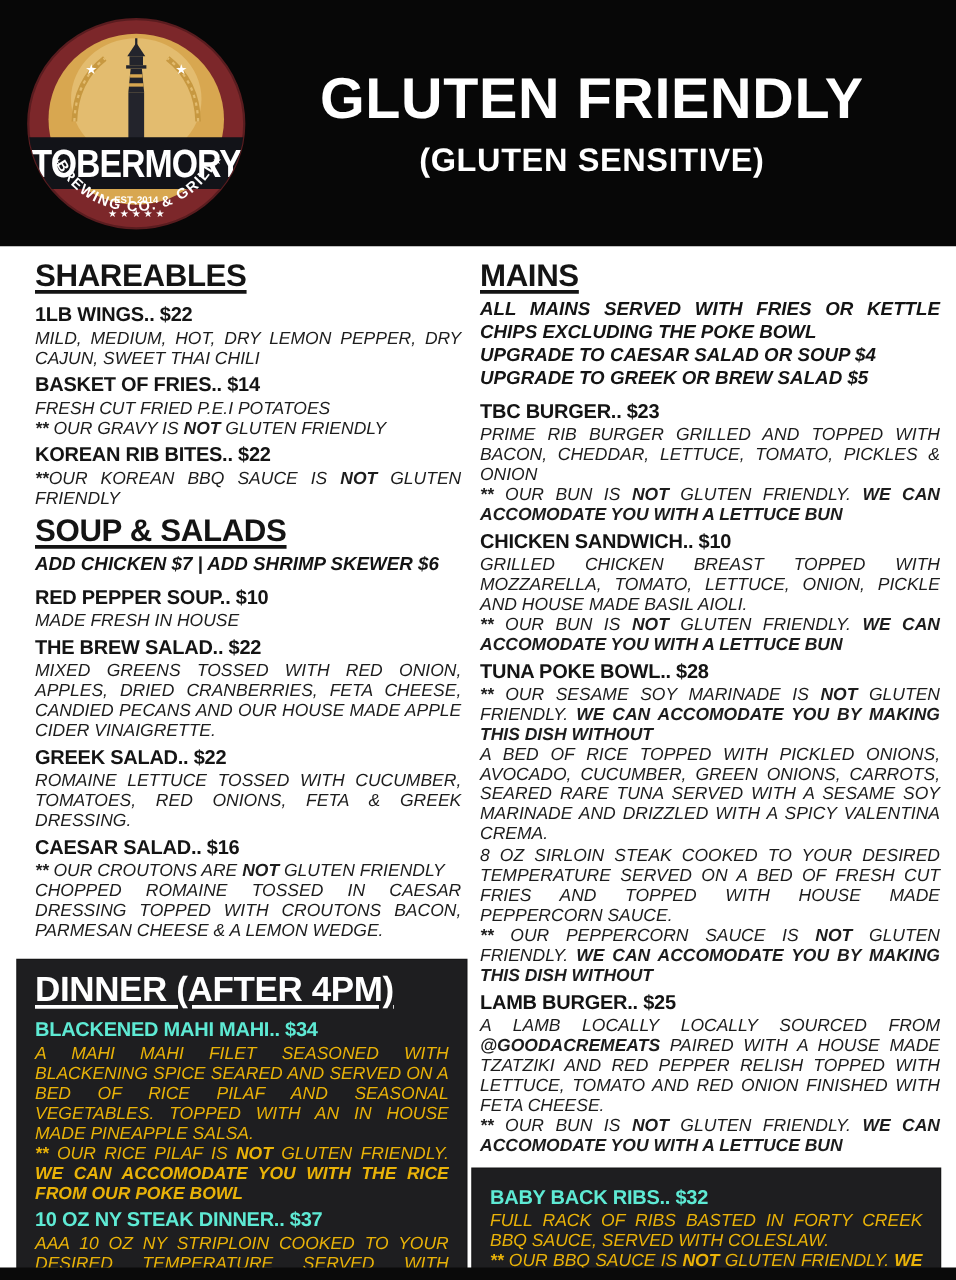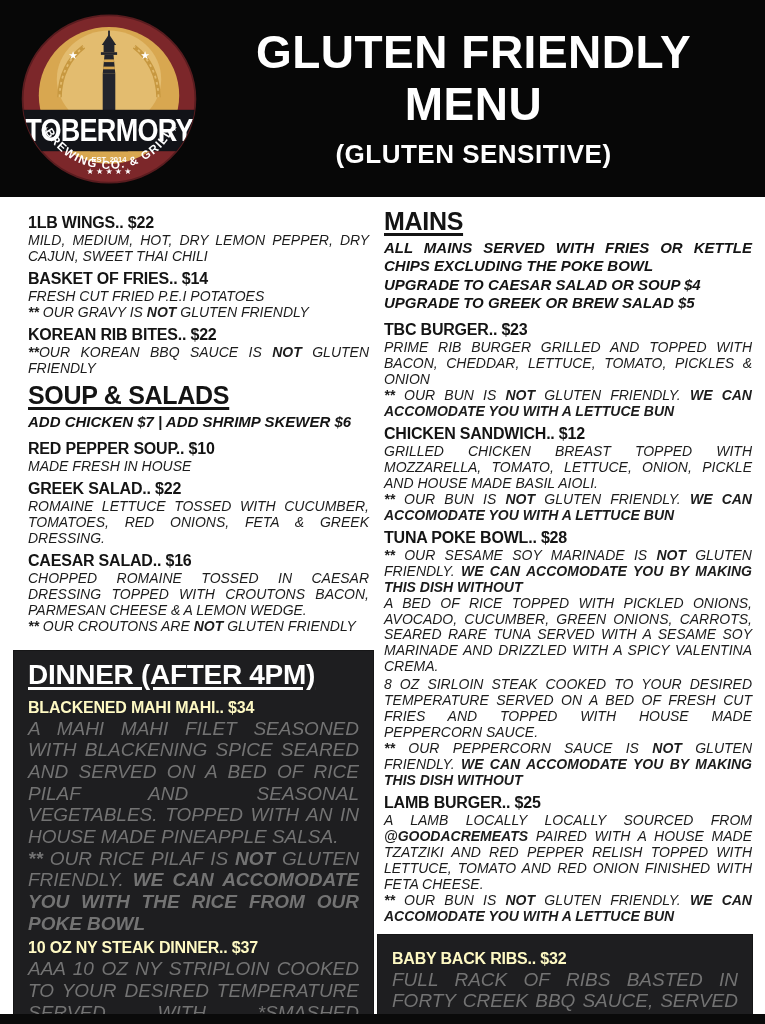--- a/index.html
+++ b/index.html
@@ -32,22 +32,22 @@
   .sec-intro{margin:0 0 9px 0;font-style:italic;}
   .intro-line{font-size:15px;font-weight:700;line-height:1.22;margin:0;text-align:justify;}
   .item{margin:0 0 2px 0;}
   .item-name{font-size:16px;font-weight:700;margin:5px 0 1px 0;letter-spacing:-0.2px;}
   .item-desc{font-size:14px;font-style:italic;line-height:1.14;margin:0;text-align:justify;color:#1c1c1c;}
   .b{font-weight:700;}
   
   .sec.dark{background:#1e1e20;color:#fff;padding:10px 14px 12px 14px;margin-top:16px;box-shadow:0 0 0 1px #161617;}
   .right .sec.dark{margin-top:10px;}
   .sec.dark .sec-title{color:#fff;font-size:28px;}
-  .sec.dark .item-name{color:#fef9c3;}
-  .sec.dark .item-desc{color:#737373;font-size:19px;}
+  .sec.dark .item-name{color:#5eead4;}
+  .sec.dark .item-desc{color:#eab308;font-size:14px;}
   
   .bottom-bar{position:absolute;left:0;bottom:0;width:765px;height:10px;background:#0a0a0a;}
 </style>
 </head>
 <body>
 
 <div class="page">
 
   <header class="hdr">
     <div class="logo-wrap">
@@ -91,28 +91,28 @@
 
         <text font-size="13" font-weight="bold" fill="#ffffff" letter-spacing="1.5">
           <textPath href="#arcBottom" startOffset="50%" text-anchor="middle">BREWING CO. &amp; GRILL</textPath>
         </text>
         <text x="25" y="136" font-size="9" fill="#ffffff">★</text>
         <text x="168" y="136" font-size="9" fill="#ffffff">★</text>
       </svg>
     </div>
     <div class="titles">
       <div class="t1">GLUTEN FRIENDLY</div>
-      <div class="t1">MENU</div>
       <div class="t2">(GLUTEN SENSITIVE)</div>
     </div>
   </header>
 
   <main class="cols">
     <div class="col left" id="col-left">
         <section class="sec light">
+    <p class="sec-head"><span class="sec-title">SHAREABLES</span></p>
 
     <div class="sec-items">
             <div class="item">
               <p class="item-name">1LB WINGS.. $22</p>
               <p class="item-desc"><span>MILD, MEDIUM, HOT, DRY LEMON PEPPER, DRY CAJUN, SWEET THAI CHILI</span></p>
             </div>
             <div class="item">
               <p class="item-name">BASKET OF FRIES.. $14</p>
               <p class="item-desc"><span>FRESH CUT FRIED P.E.I POTATOES</span></p>
               <p class="item-desc"><span class="b">** </span><span>OUR GRAVY IS </span><span class="b">NOT</span><span> GLUTEN FRIENDLY</span></p>
@@ -127,27 +127,31 @@
     <p class="sec-head"><span class="sec-title">SOUP &amp; SALADS</span></p>
     <div class="sec-intro">
             <p class="intro-line">ADD CHICKEN $7 | ADD SHRIMP SKEWER $6</p>
           </div>
     <div class="sec-items">
             <div class="item">
               <p class="item-name">RED PEPPER SOUP.. $10</p>
               <p class="item-desc"><span>MADE FRESH IN HOUSE</span></p>
             </div>
             <div class="item">
+              <p class="item-name">THE BREW SALAD.. $22</p>
+              <p class="item-desc"><span>MIXED GREENS TOSSED WITH RED ONION, APPLES, DRIED CRANBERRIES, FETA CHEESE, CANDIED PECANS AND OUR HOUSE MADE APPLE CIDER VINAIGRETTE.</span></p>
+            </div>
+            <div class="item">
               <p class="item-name">GREEK SALAD.. $22</p>
               <p class="item-desc"><span>ROMAINE LETTUCE TOSSED WITH CUCUMBER, TOMATOES, RED ONIONS, FETA &amp; GREEK DRESSING.</span></p>
             </div>
             <div class="item">
               <p class="item-name">CAESAR SALAD.. $16</p>
+              <p class="item-desc"><span class="b">** </span><span>OUR CROUTONS ARE </span><span class="b">NOT</span><span> GLUTEN FRIENDLY</span></p>
               <p class="item-desc"><span>CHOPPED ROMAINE TOSSED IN CAESAR DRESSING TOPPED WITH CROUTONS BACON, PARMESAN CHEESE &amp; A LEMON WEDGE.</span></p>
-              <p class="item-desc"><span class="b">** </span><span>OUR CROUTONS ARE </span><span class="b">NOT</span><span> GLUTEN FRIENDLY</span></p>
             </div>
           </div>
   </section>
         <section class="sec dark">
     <p class="sec-head"><span class="sec-title">DINNER (AFTER 4PM)</span></p>
 
     <div class="sec-items">
             <div class="item">
               <p class="item-name">BLACKENED MAHI MAHI.. $34</p>
               <p class="item-desc"><span>A MAHI MAHI FILET SEASONED WITH BLACKENING SPICE SEARED AND SERVED ON A BED OF RICE PILAF AND SEASONAL VEGETABLES. TOPPED WITH AN IN HOUSE MADE PINEAPPLE SALSA.</span></p>
@@ -168,21 +172,21 @@
             <p class="intro-line">UPGRADE TO CAESAR SALAD OR SOUP $4</p>
             <p class="intro-line">UPGRADE TO GREEK OR BREW SALAD $5</p>
           </div>
     <div class="sec-items">
             <div class="item">
               <p class="item-name">TBC BURGER.. $23</p>
               <p class="item-desc"><span>PRIME RIB BURGER GRILLED AND TOPPED WITH BACON, CHEDDAR, LETTUCE, TOMATO, PICKLES &amp; ONION</span></p>
               <p class="item-desc"><span class="b">** </span><span>OUR BUN IS </span><span class="b">NOT</span><span> GLUTEN FRIENDLY. </span><span class="b">WE CAN ACCOMODATE YOU WITH A LETTUCE BUN</span></p>
             </div>
             <div class="item">
-              <p class="item-name">CHICKEN SANDWICH.. $12</p>
+              <p class="item-name">CHICKEN SANDWICH.. $10</p>
               <p class="item-desc"><span>GRILLED CHICKEN BREAST TOPPED WITH MOZZARELLA, TOMATO, LETTUCE, ONION, PICKLE AND HOUSE MADE BASIL AIOLI.</span></p>
               <p class="item-desc"><span class="b">** </span><span>OUR BUN IS </span><span class="b">NOT</span><span> GLUTEN FRIENDLY. </span><span class="b">WE CAN ACCOMODATE YOU WITH A LETTUCE BUN</span></p>
             </div>
             <div class="item">
               <p class="item-name">TUNA POKE BOWL.. $28</p>
               <p class="item-desc"><span class="b">** </span><span>OUR SESAME SOY MARINADE IS </span><span class="b">NOT</span><span> GLUTEN FRIENDLY. </span><span class="b">WE CAN ACCOMODATE YOU BY MAKING THIS DISH WITHOUT</span></p>
               <p class="item-desc"><span>A BED OF RICE TOPPED WITH PICKLED ONIONS, AVOCADO, CUCUMBER, GREEN ONIONS, CARROTS, SEARED RARE TUNA SERVED WITH A SESAME SOY MARINADE AND DRIZZLED WITH A SPICY VALENTINA CREMA.</span></p>
             </div>
             <div class="item">
               <p class="item-desc"><span>8 OZ SIRLOIN STEAK COOKED TO YOUR DESIRED TEMPERATURE SERVED ON A BED OF FRESH CUT FRIES AND TOPPED WITH HOUSE MADE PEPPERCORN SAUCE.</span></p>

